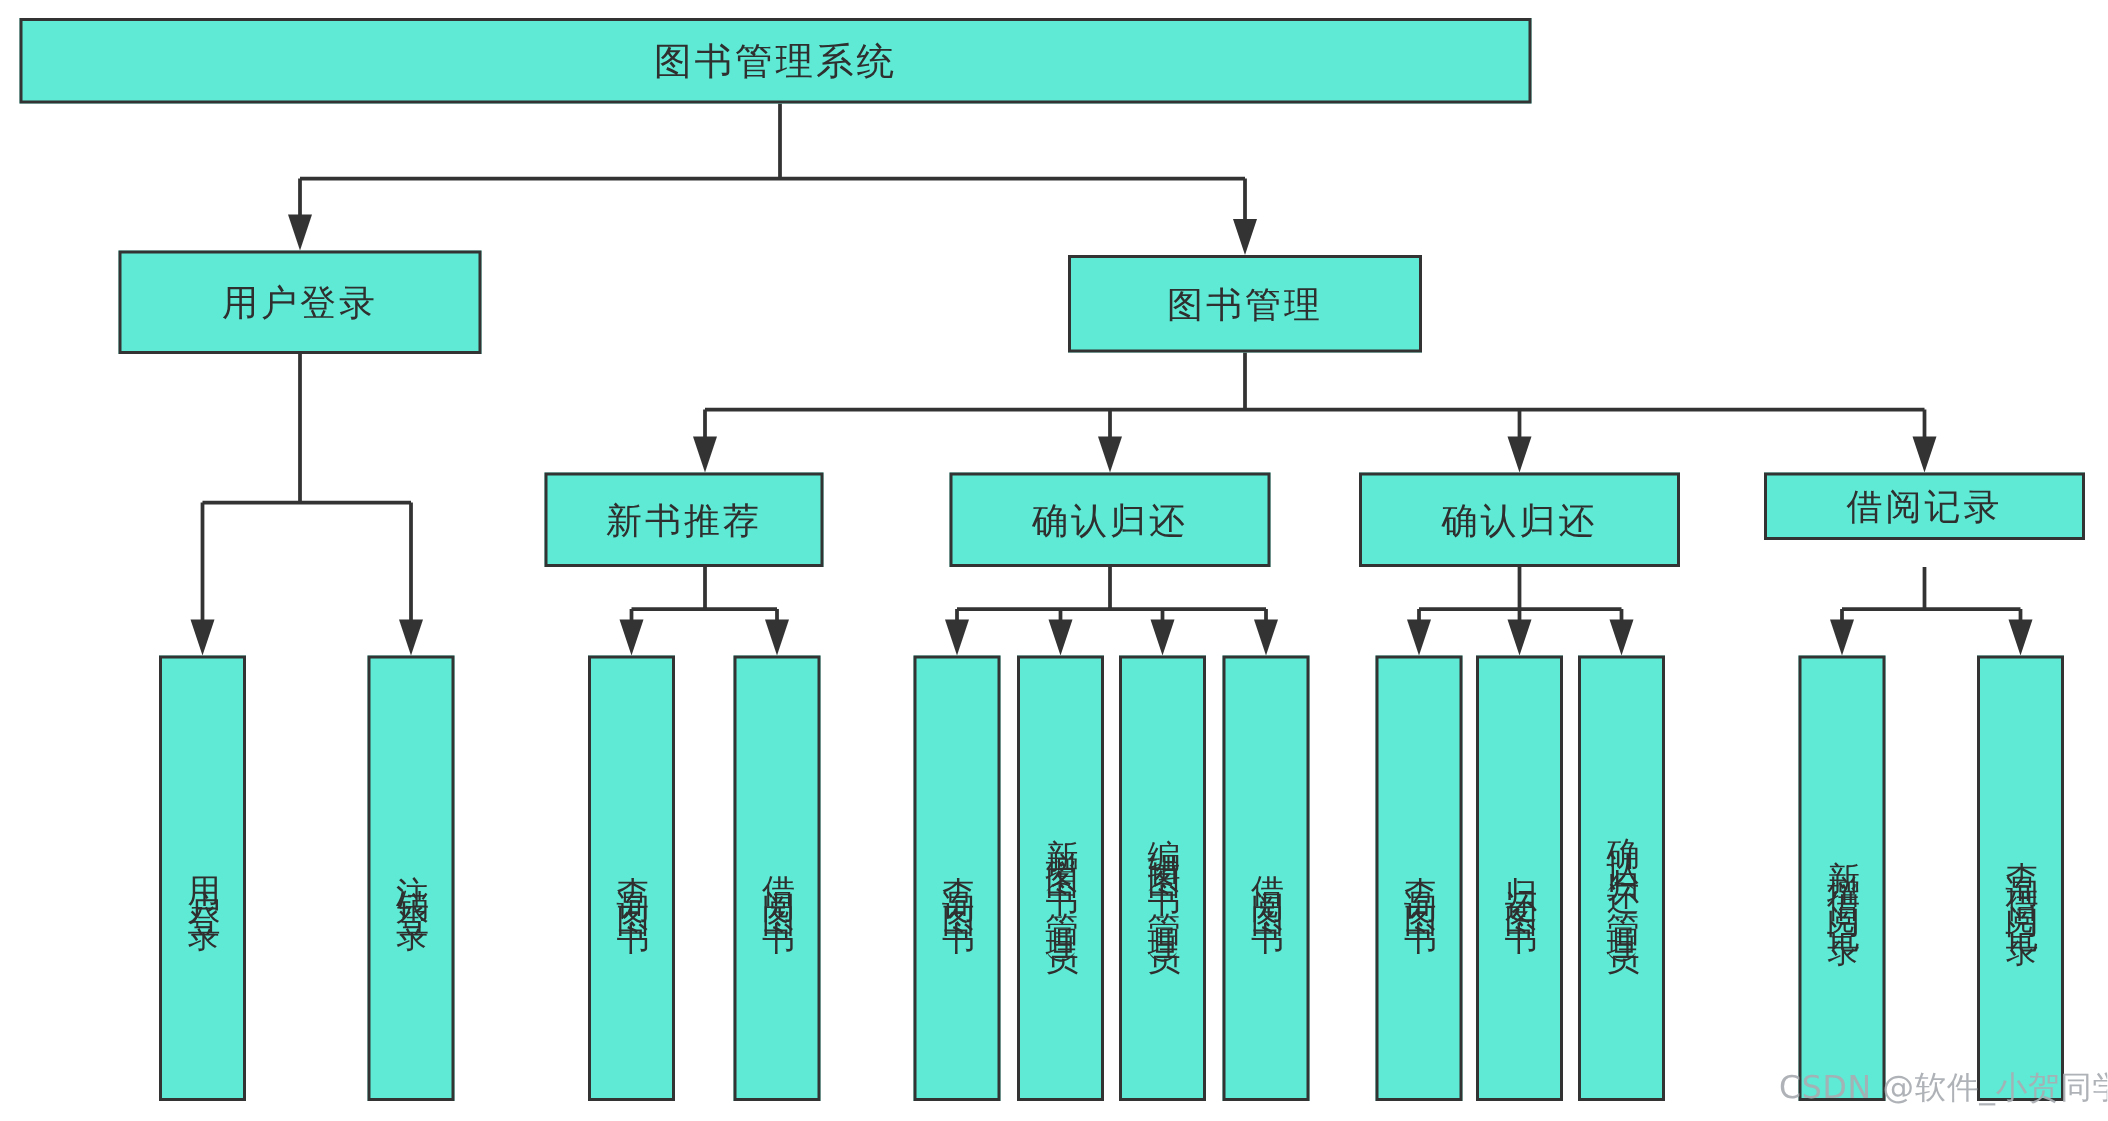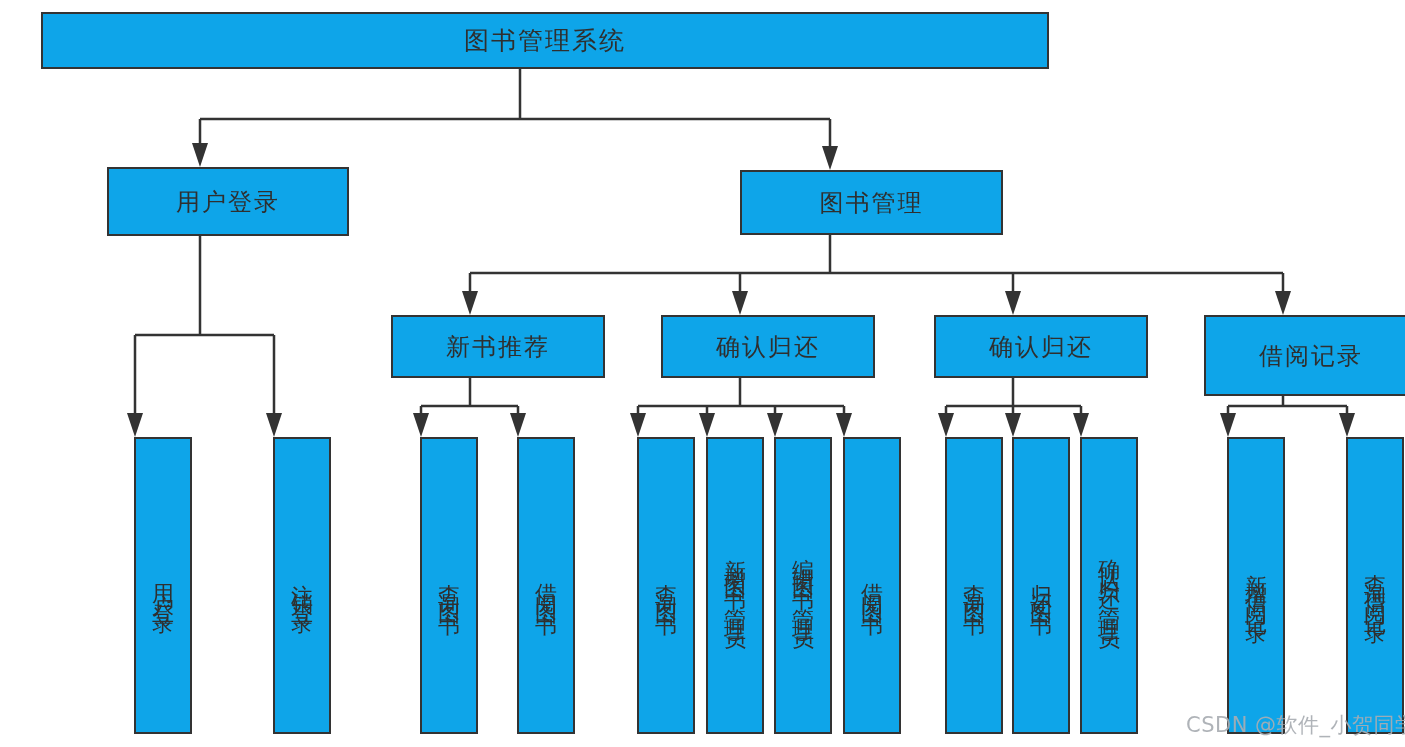--- a/index.html
+++ b/index.html
@@ -13,29 +13,28 @@
     color: #2f2f2f;
   }
   svg.connectors {
     position: absolute;
     left: 0; top: 0;
     width: 1405px; height: 747px;
     z-index: 1;
   }
   .box {
     position: absolute;
-    background: #0ea5e9;
+    background: #5eead4;
     border: 2px solid #333333;
     box-sizing: border-box;
     display: flex;
     align-items: center;
     justify-content: center;
     z-index: 2;
     white-space: nowrap;
-    margin-left: 28px;
   }
   .hnode { font-size: 24px; letter-spacing: 2px; }
   .root  { font-size: 25px; letter-spacing: 2px; }
   .leaf {
     writing-mode: vertical-rl;
     text-orientation: mixed;
     font-size: 22px;
     letter-spacing: 10px;
     line-height: 1;
   }
@@ -97,26 +96,26 @@
       <polygon points="1005,413 1021,413 1013,437"></polygon>
       <polygon points="1073,413 1089,413 1081,437"></polygon>
       <polygon points="1220,413 1236,413 1228,437"></polygon>
       <polygon points="1339,413 1355,413 1347,437"></polygon>
     </g>
   </svg>
 
   <div class="box root" style="left:13px; top:12px; width:1008px; height:57px;">图书管理系统</div>
 
   <div class="box hnode" style="left:79px; top:167px; width:242px; height:69px;">用户登录</div>
-  <div class="box hnode" style="left:712px; top:170px; width:263px; height:65px;">图书管理</div>
+  <div class="box hnode" style="left:712px; top:170px; width:236px; height:65px;">图书管理</div>
 
-  <div class="box hnode" style="left:363px; top:315px; width:214px; height:63px;">新书推荐</div>
+  <div class="box hnode" style="left:363px; top:315px; width:186px; height:63px;">新书推荐</div>
   <div class="box hnode" style="left:633px; top:315px; width:214px; height:63px;">确认归还</div>
   <div class="box hnode" style="left:906px; top:315px; width:214px; height:63px;">确认归还</div>
-  <div class="box hnode" style="left:1176px; top:315px; width:214px; height:81px;">借阅记录</div>
+  <div class="box hnode" style="left:1176px; top:315px; width:214px; height:45px;">借阅记录</div>
 
   <div class="box leaf" style="left:106px; top:437px; width:58px; height:297px;">用户登录</div>
   <div class="box leaf" style="left:245px; top:437px; width:58px; height:297px;">注销登录</div>
 
   <div class="box leaf" style="left:392px; top:437px; width:58px; height:297px;">查询图书</div>
   <div class="box leaf" style="left:489px; top:437px; width:58px; height:297px;">借阅图书</div>
 
   <div class="box leaf" style="left:609px; top:437px; width:58px; height:297px;">查询图书</div>
   <div class="box leaf" style="left:678px; top:437px; width:58px; height:297px;">新增图书（管理员）</div>
   <div class="box leaf" style="left:746px; top:437px; width:58px; height:297px;">编辑图书（管理员）</div>

